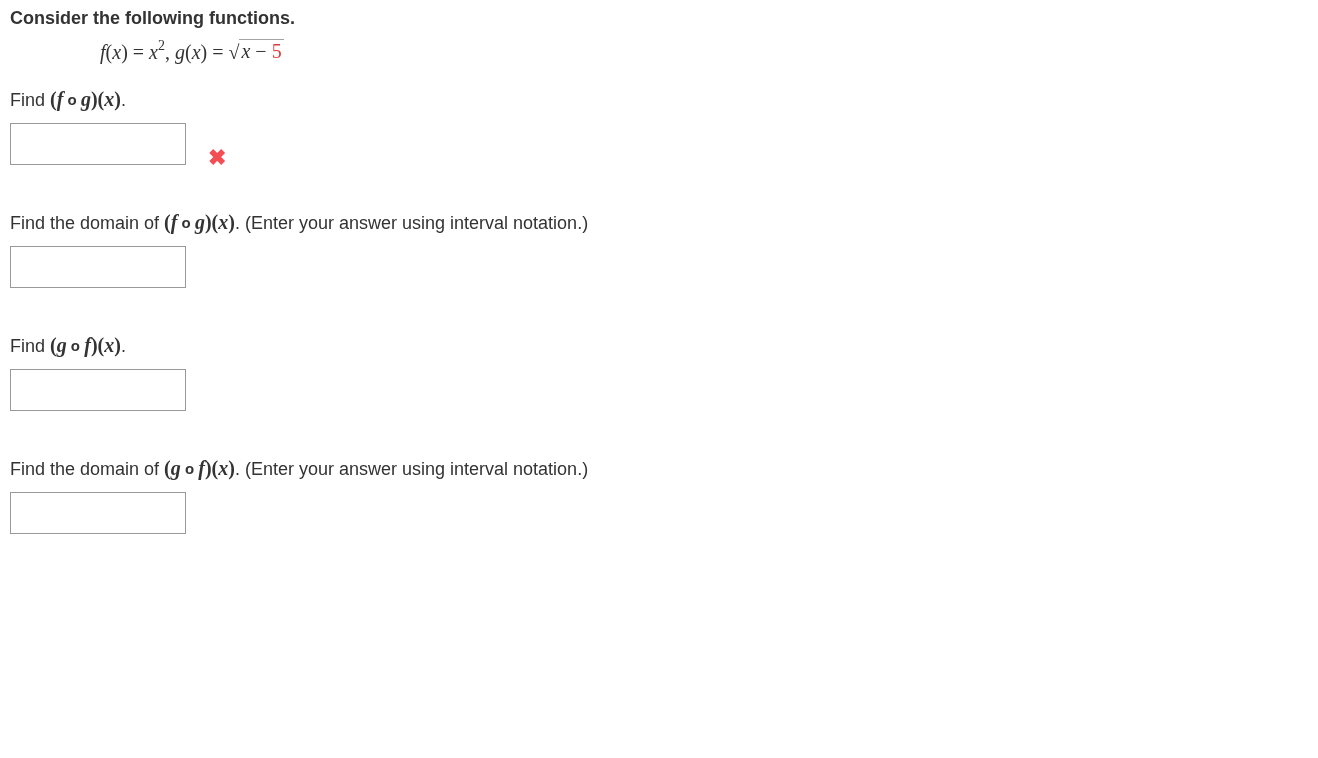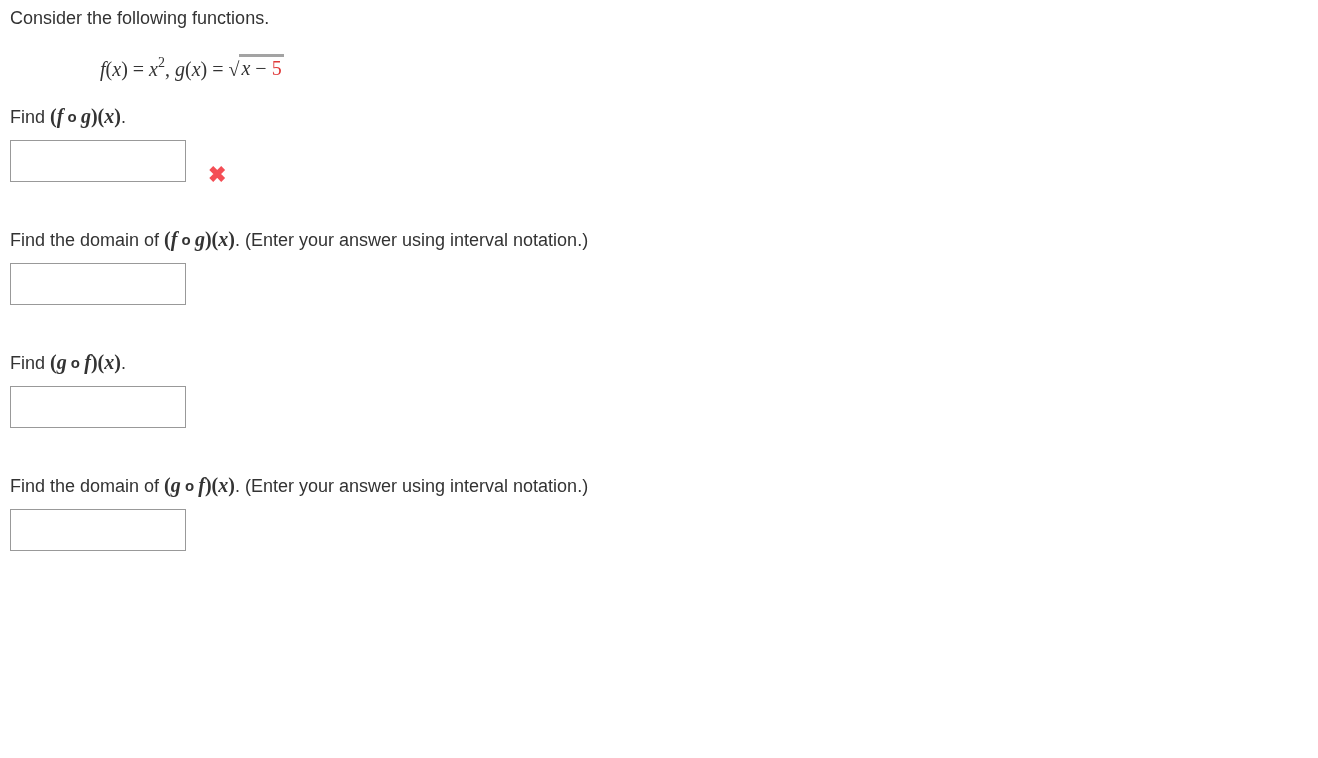--- a/index.html
+++ b/index.html
@@ -4,21 +4,22 @@
 <style>
   body {
     font-family: Verdana, Geneva, sans-serif;
     font-size: 18px;
     color: #333;
     margin: 0;
     padding: 8px 10px;
     background: #fff;
   }
   .question-intro {
-    margin-bottom: 26px;
+    margin-bottom: 10px;
+    font-weight: bold;
   }
   .math-display {
     font-family: 'Times New Roman', Times, serif;
     font-style: italic;
     font-size: 20px;
     margin: 6px 0 24px 90px;
     white-space: nowrap;
   }
   .math-inline {
     font-family: 'Times New Roman', Times, serif;
@@ -37,21 +38,21 @@
   .sqrt-wrap {
     position: relative;
     display: inline-block;
   }
   .sqrt-symbol {
     font-style: normal;
     font-size: 20px;
   }
   .sqrt-bar {
     display: inline-block;
-    border-top: 3px solid #a3a3a3;
+    border-top: 1px solid #a3a3a3;
     padding: 0 2px;
     position: relative;
     top: -1px;
   }
   .prompt {
     margin-top: 14px;
     margin-bottom: 12px;
   }
   .input-row {
     display: flex;

